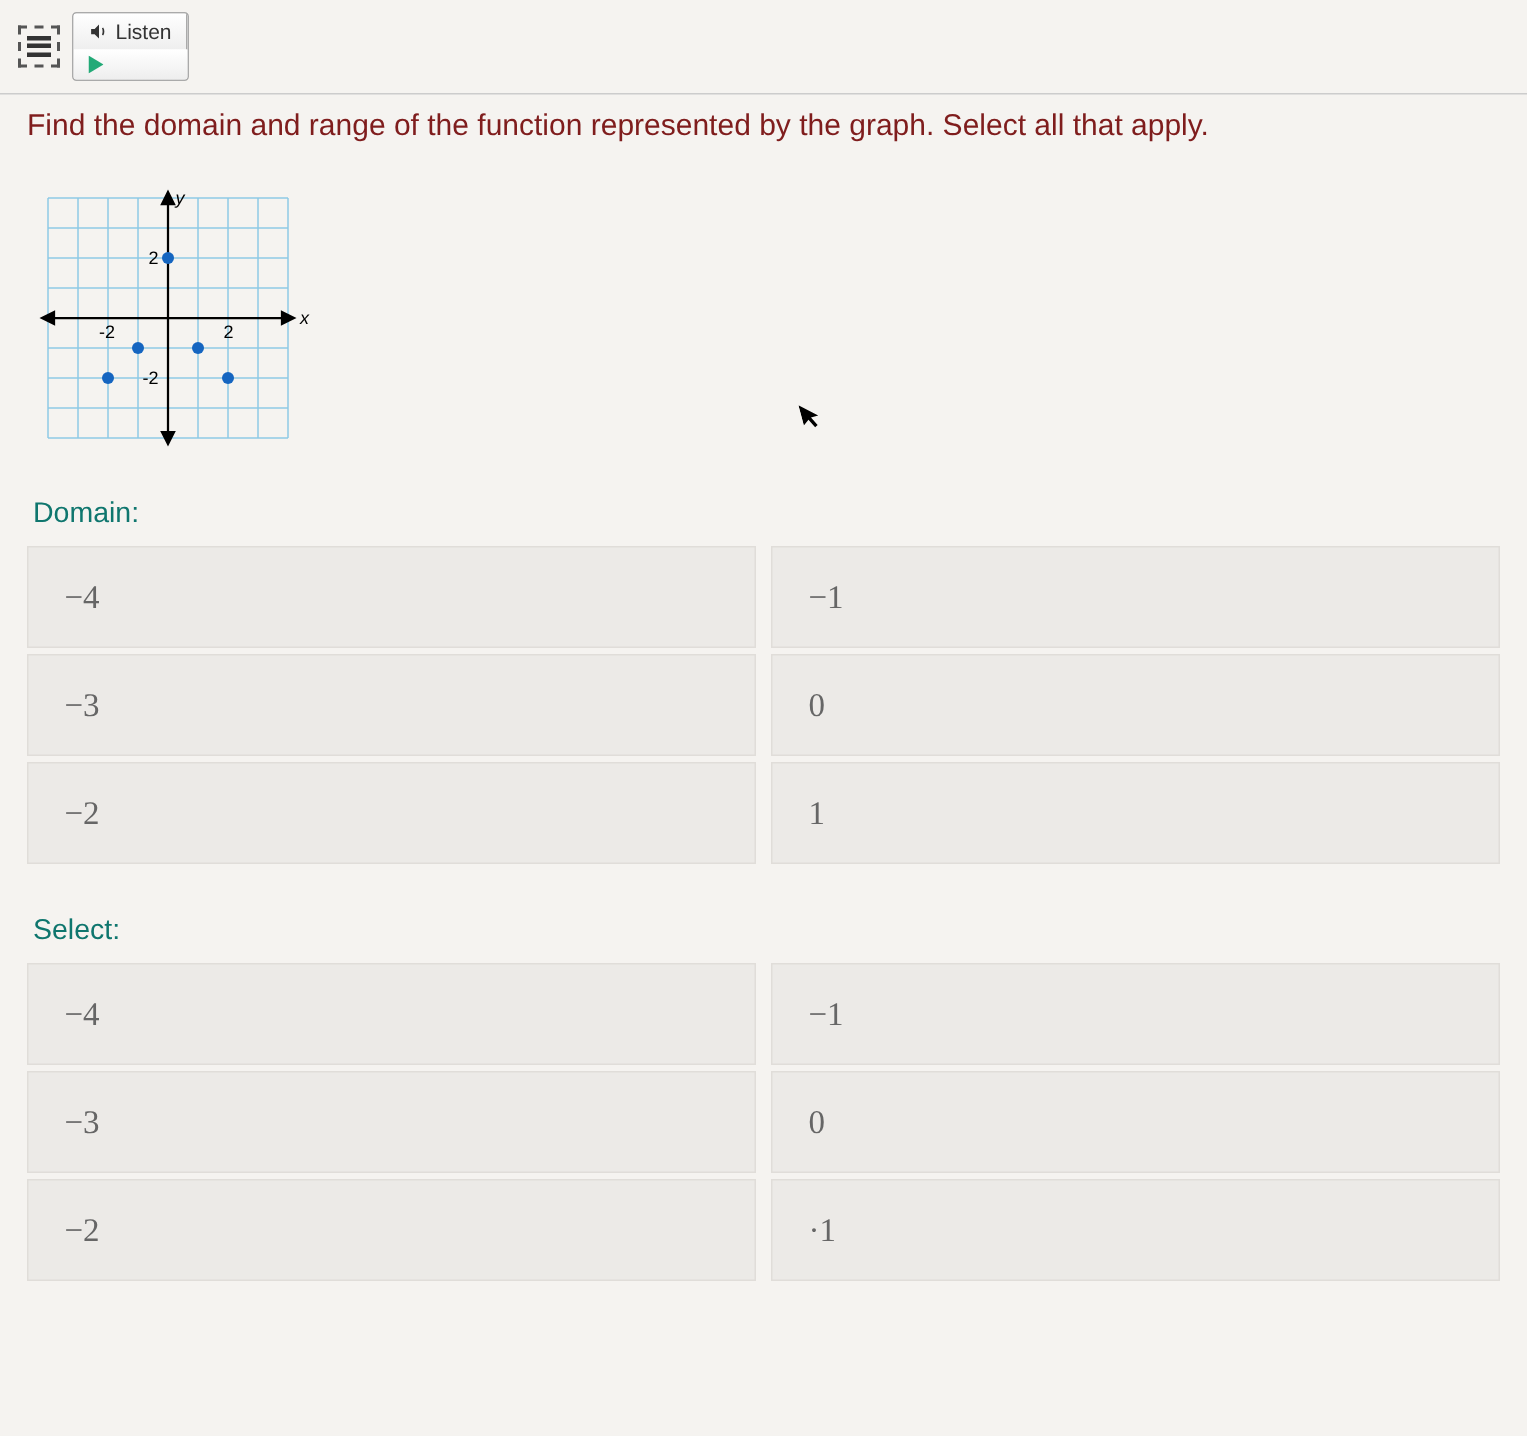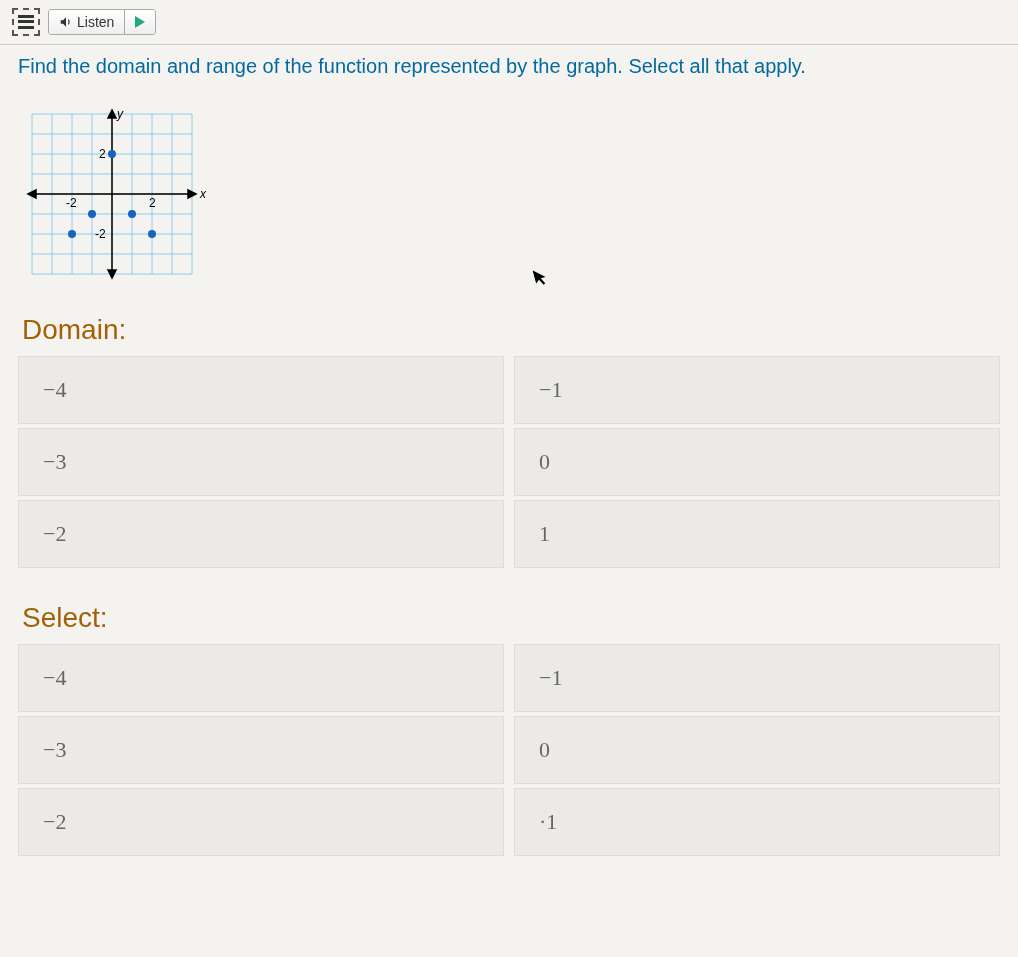--- a/index.html
+++ b/index.html
@@ -17,20 +17,21 @@
       gap: 4px;
       align-items: center;
       border-bottom: 1px solid #ccc;
     }
     .btn-group {
       display: flex;
       border: 1px solid #aaa;
       border-radius: 3px;
       overflow: hidden;
       background: #fff;
+      flex-direction: column;
     }
     .btn-listen {
       display: flex;
       align-items: center;
       gap: 4px;
       padding: 4px 10px;
       background: linear-gradient(#fff,#eee);
       font-size: 14px;
       cursor: pointer;
       border-right: 1px solid #aaa;
@@ -49,31 +50,31 @@
       width: 28px; height: 28px;
       border: 2px dashed #555;
       display:flex; flex-direction:column; justify-content:space-around;
       padding:4px;
       margin-right:4px;
     }
     .hamburger div { height:3px; background:#333;}
     .question {
       padding: 10px 18px 20px 18px;
       font-size: 20px;
-      color: #0369a1;
+      color: #7f1d1d;
     }
     .graph-container {
       margin: 6px 0 0 22px;
       width: 190px;
       height: 180px;
       position: relative;
     }
     .section-label {
-      font-size: 28px;
-      color: #a16207;
+      font-size: 19px;
+      color: #0f766e;
       padding: 30px 0 10px 22px;
     }
     .options-grid {
       display: grid;
       grid-template-columns: 1fr 1fr;
       column-gap: 10px;
       padding: 0 18px;
     }
     .option {
       background: #eceae7;

